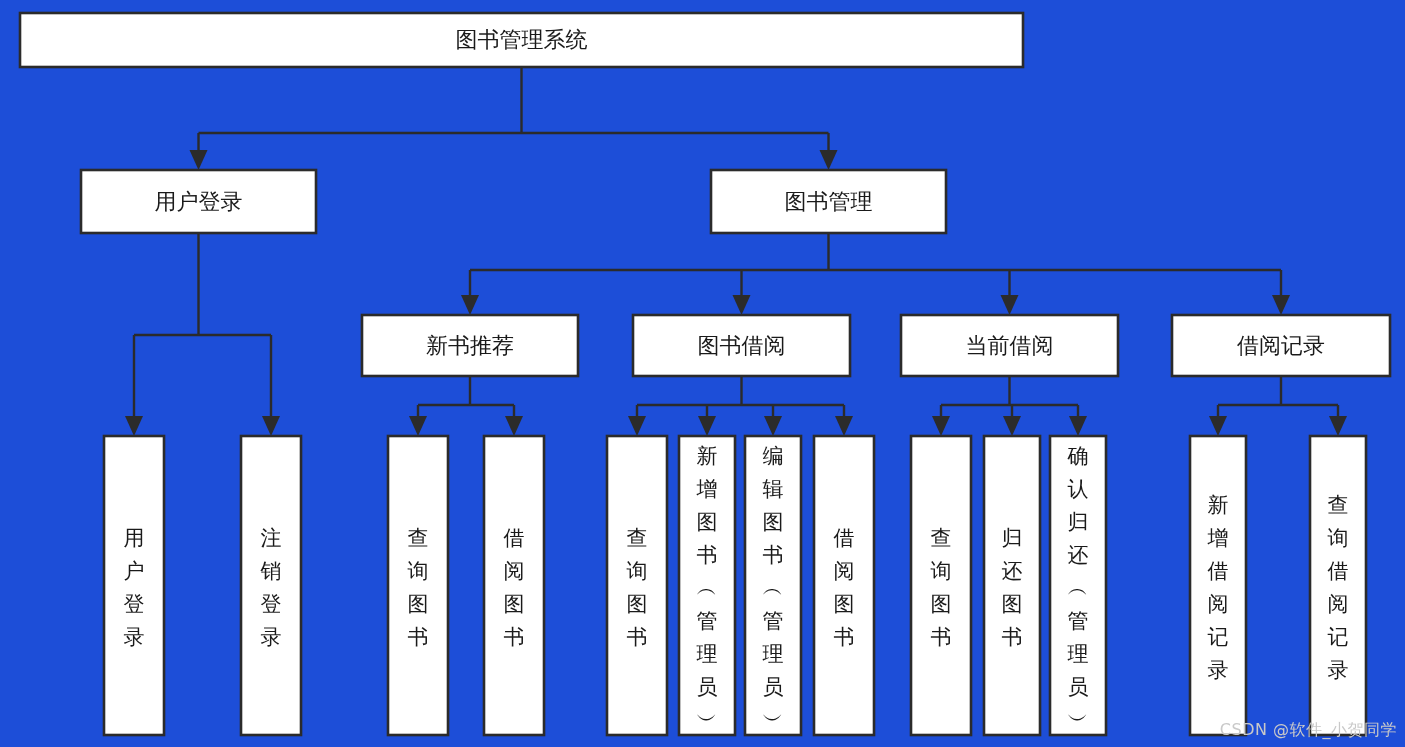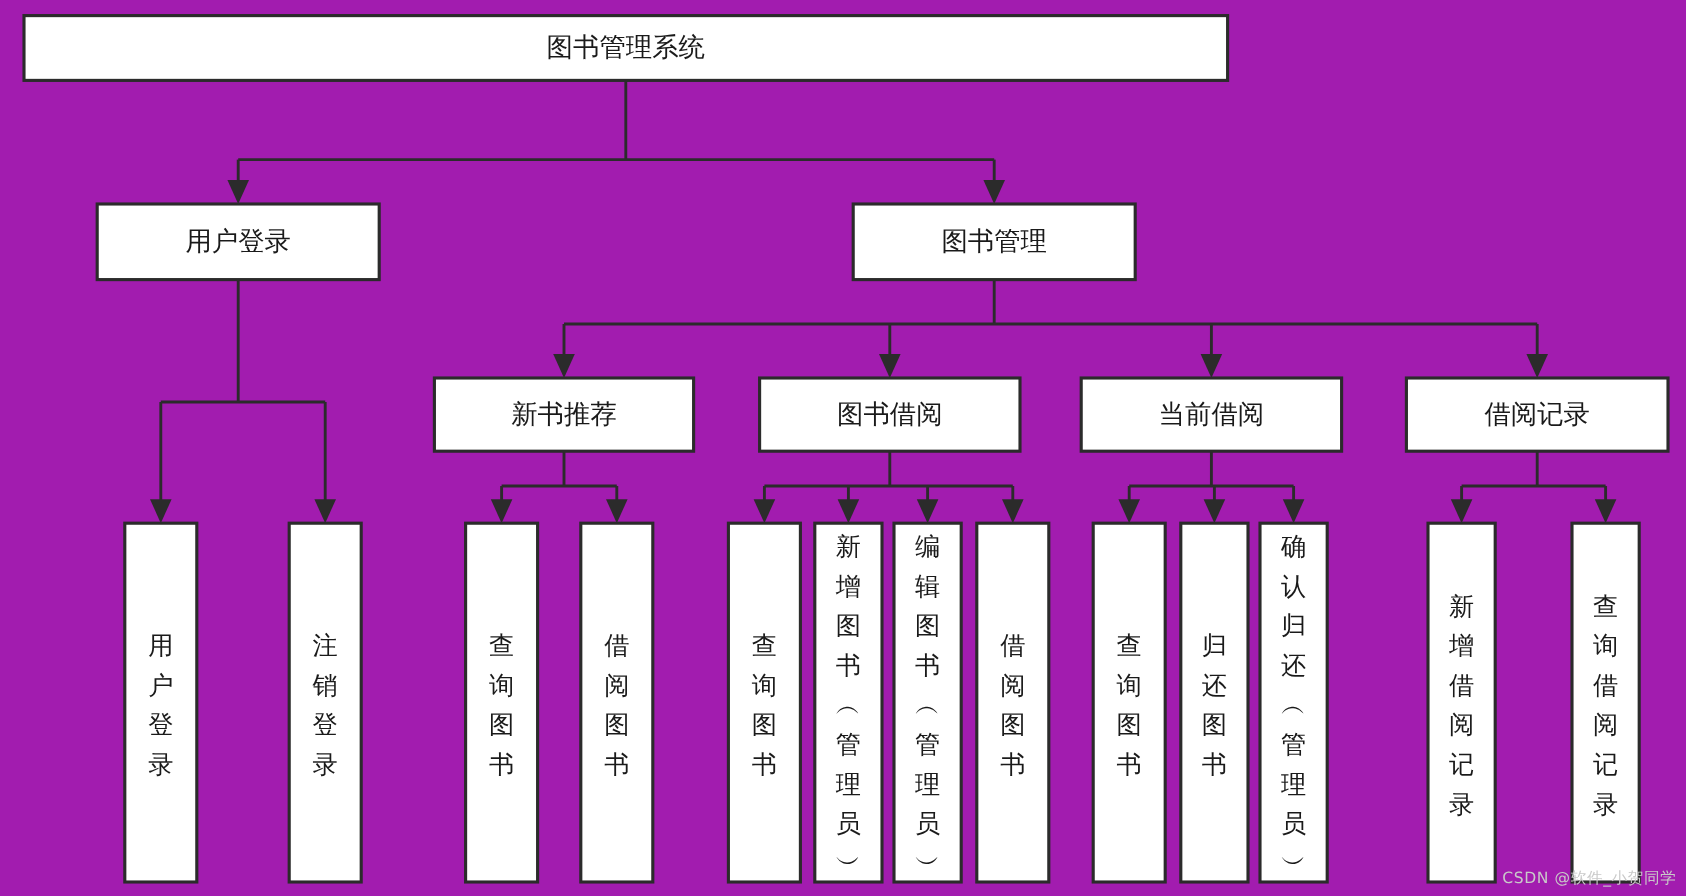--- a/index.html
+++ b/index.html
@@ -11,21 +11,21 @@
   body {
     width: 1405px;
     height: 747px;
     overflow: hidden;
     font-family: "DejaVu Sans", "Liberation Sans", sans-serif;
   }
   #diagram-root {
     position: relative;
     width: 1405px;
     height: 747px;
-    background: #a21caf;
+    background: #1d4ed8;
   }
   #diagram-svg {
     position: absolute;
     left: 0;
     top: 0;
     width: 1405px;
     height: 747px;
     display: block;
   }
   .node-box {
@@ -56,21 +56,21 @@
     font-family: "DejaVu Sans", "Liberation Sans", sans-serif;
     font-size: 21px;
     text-anchor: middle;
     white-space: pre;
   }
   .watermark {
     position: absolute;
     right: 8px;
     bottom: 6px;
     font-family: "DejaVu Sans", "Liberation Sans", sans-serif;
-    font-size: 13px;
+    font-size: 16px;
     color: #c9c9c9;
     letter-spacing: 0.5px;
     user-select: none;
     pointer-events: none;
     margin-left: 40px;
   }
 </style>
 </head>
 <body>
 

